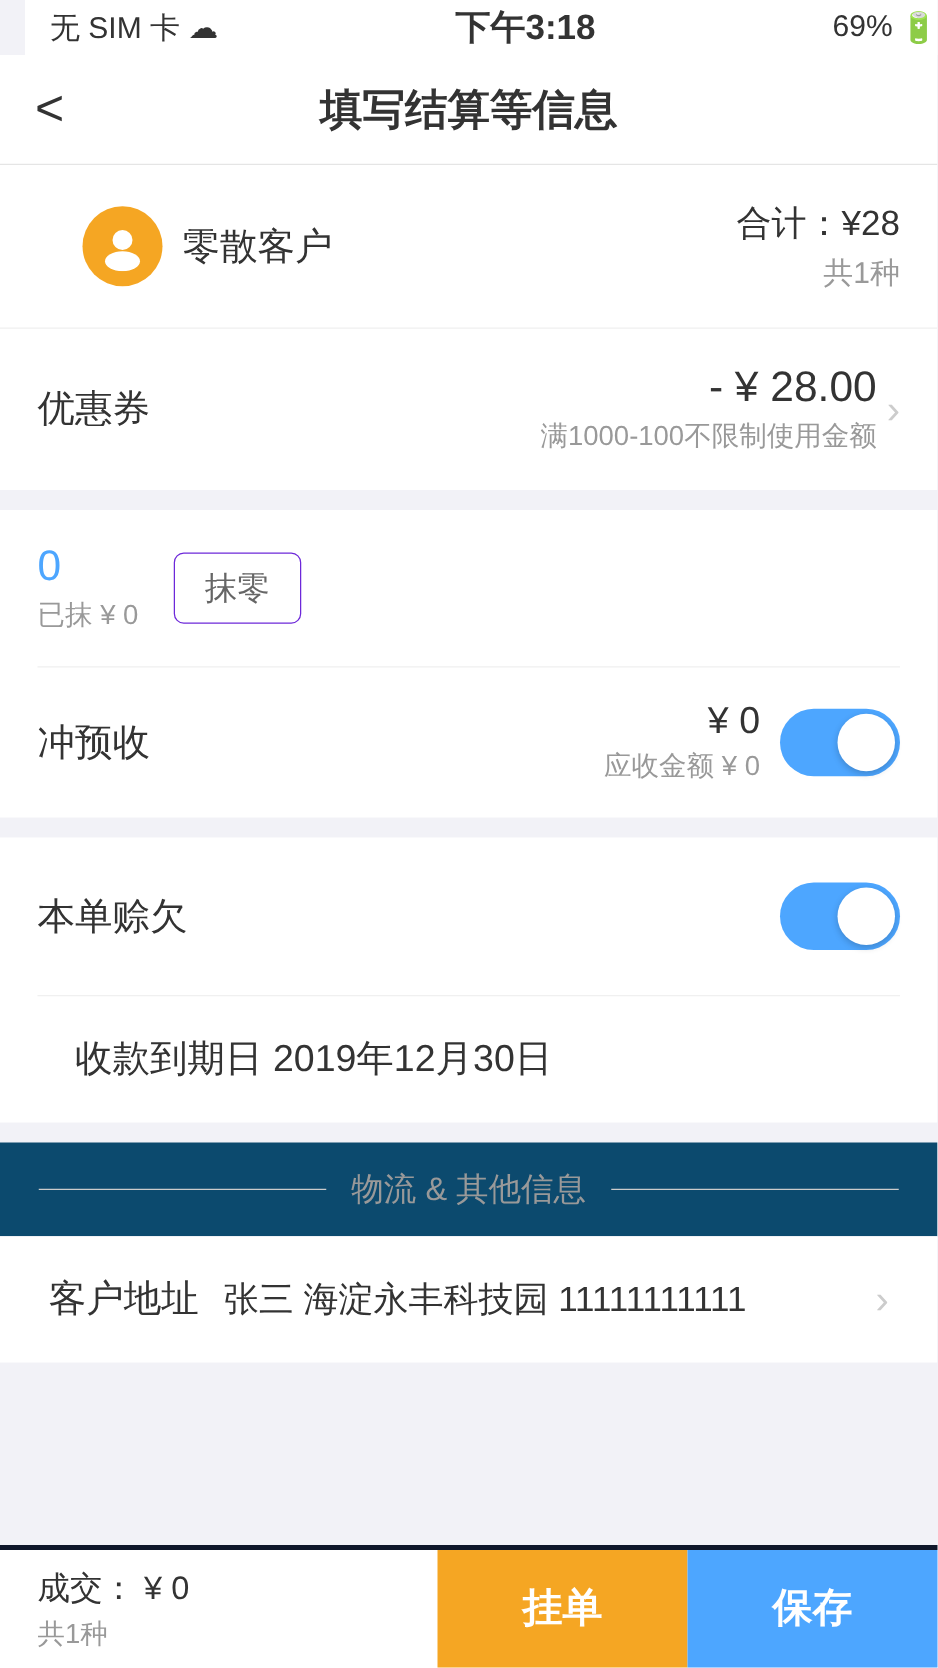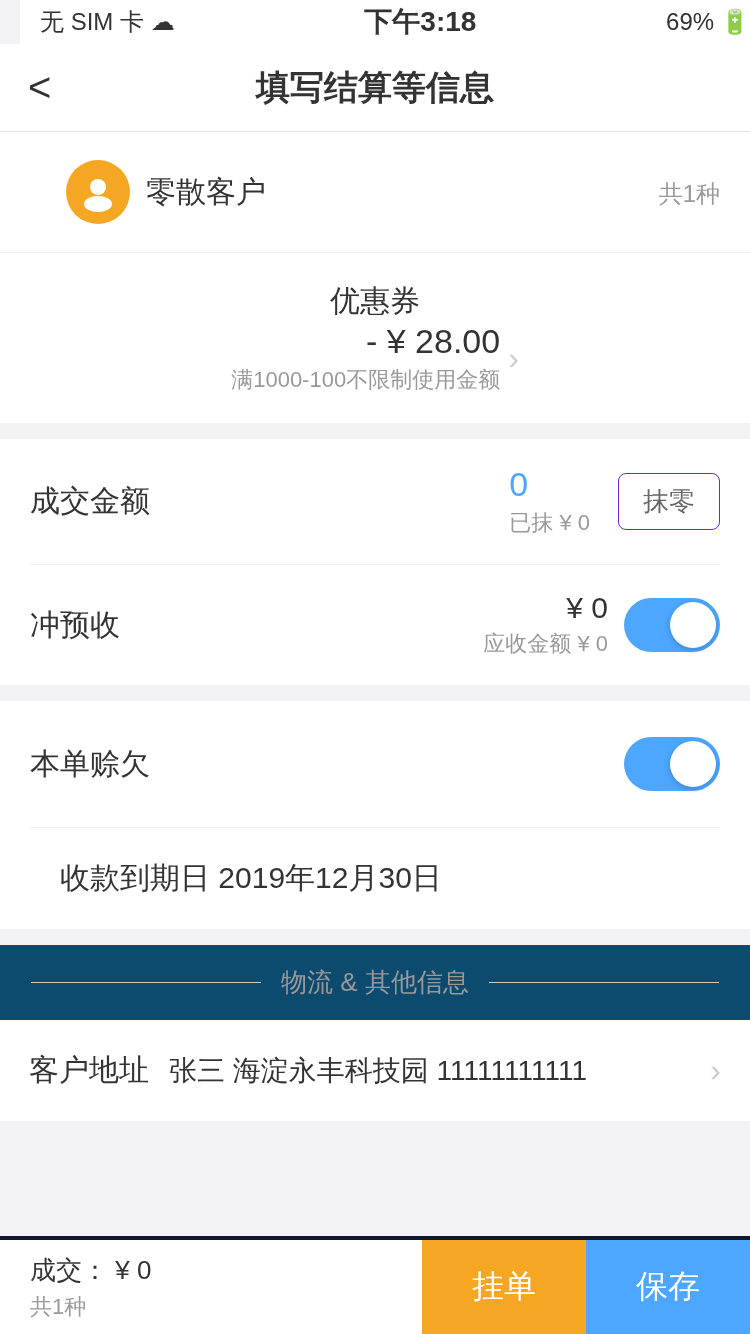--- a/index.html
+++ b/index.html
@@ -83,21 +83,20 @@
     .customer-total { font-size: 28px; color: #333; }
     .customer-count { font-size: 24px; color: #999; margin-top: 4px; }
 
     
     .coupon-row {
       display: flex;
       align-items: center;
       justify-content: space-between;
       padding: 28px 30px;
       border-top: 1px solid #f0f0f0;
-      flex-direction: column;
     }
     .coupon-label { font-size: 30px; color: #333; }
     .coupon-right { display: flex; align-items: center; gap: 8px; }
     .coupon-right-inner { text-align: right; }
     .coupon-discount { font-size: 34px; color: #333; font-weight: 500; }
     .coupon-desc { font-size: 22px; color: #999; margin-top: 4px; }
     .chevron-icon { font-size: 32px; color: #ccc; }
 
     
     .amount-section {
@@ -191,21 +190,21 @@
 
     
     .address-section {
       background: #fff;
       margin-top: 0;
     }
     .address-row {
       display: flex;
       align-items: center;
       justify-content: space-between;
-      padding: 30px 29px;
+      padding: 30px 39px;
     }
     .address-label { font-size: 30px; color: #333; min-width: 120px; }
     .address-value { font-size: 28px; color: #333; flex: 1; margin-left: 20px; }
 
     
     .bottom-bar {
       position: fixed;
       bottom: 0;
       left: 0;
       width: 750px;
@@ -218,26 +217,26 @@
     .bottom-info {
       flex: 1;
       display: flex;
       flex-direction: column;
       justify-content: center;
       padding: 0 30px;
     }
     .bottom-transaction { font-size: 26px; color: #333; }
     .bottom-count { font-size: 22px; color: #999; margin-top: 4px; }
     .bottom-btn {
-      width: 164px;
+      width: 200px;
       display: flex;
       align-items: center;
       justify-content: center;
       font-size: 32px;
-      font-weight: 400;
+      font-weight: 700;
       color: #fff;
       cursor: pointer;
     }
     .btn-hold { background: #f5a623; }
     .btn-save { background: #4da6ff; }
 
     .spacer { height: 110px; }
   </style>
 </head>
 <body>
@@ -263,39 +262,39 @@
     <div class="customer-left">
       <div class="customer-avatar">
         <svg viewBox="0 0 40 40" fill="none" xmlns="http://www.w3.org/2000/svg">
           <circle cx="20" cy="15" r="8" fill="white"></circle>
           <ellipse cx="20" cy="32" rx="14" ry="8" fill="white"></ellipse>
         </svg>
       </div>
       <span class="customer-name">零散客户</span>
     </div>
     <div class="customer-right">
+      <div class="customer-total">合计：¥28</div>
       <div class="customer-count">共1种</div>
     </div>
   </div>
 
   <div class="coupon-row">
     <span class="coupon-label">优惠券</span>
     <div class="coupon-right">
       <div class="coupon-right-inner">
         <div class="coupon-discount">- ¥ 28.00</div>
         <div class="coupon-desc">满1000-100不限制使用金额</div>
       </div>
       <span class="chevron-icon">›</span>
     </div>
   </div>
 </div>
 
 <div class="amount-section">
   <div class="amount-row">
-    <span class="amount-label">成交金额</span>
     <div class="amount-right">
       <div>
         <div class="amount-value">0</div>
         <div class="already-zero">已抹  ¥ 0</div>
       </div>
       <button class="zero-btn">抹零</button>
     </div>
   </div>
 
   <div class="amount-row">

